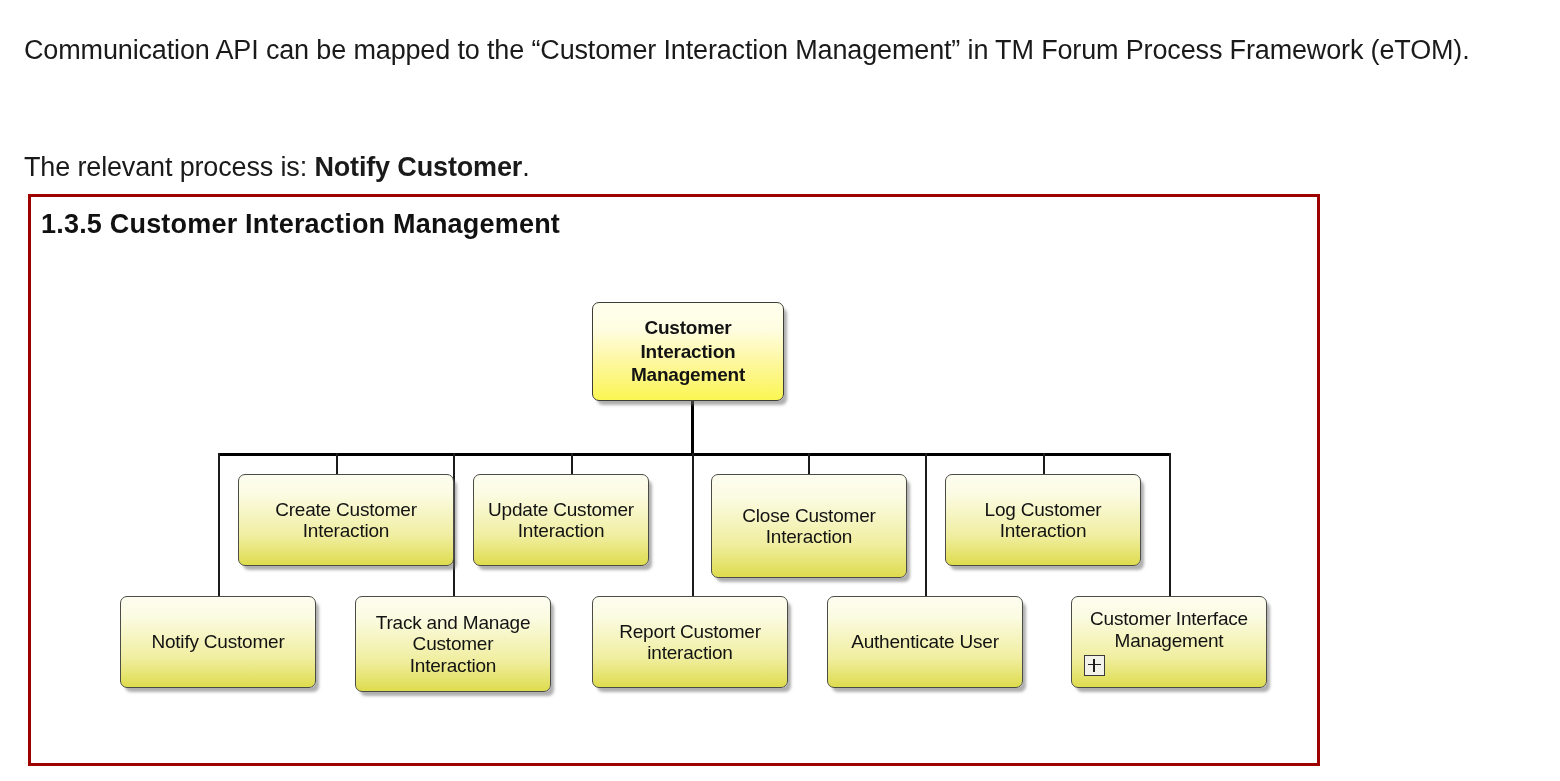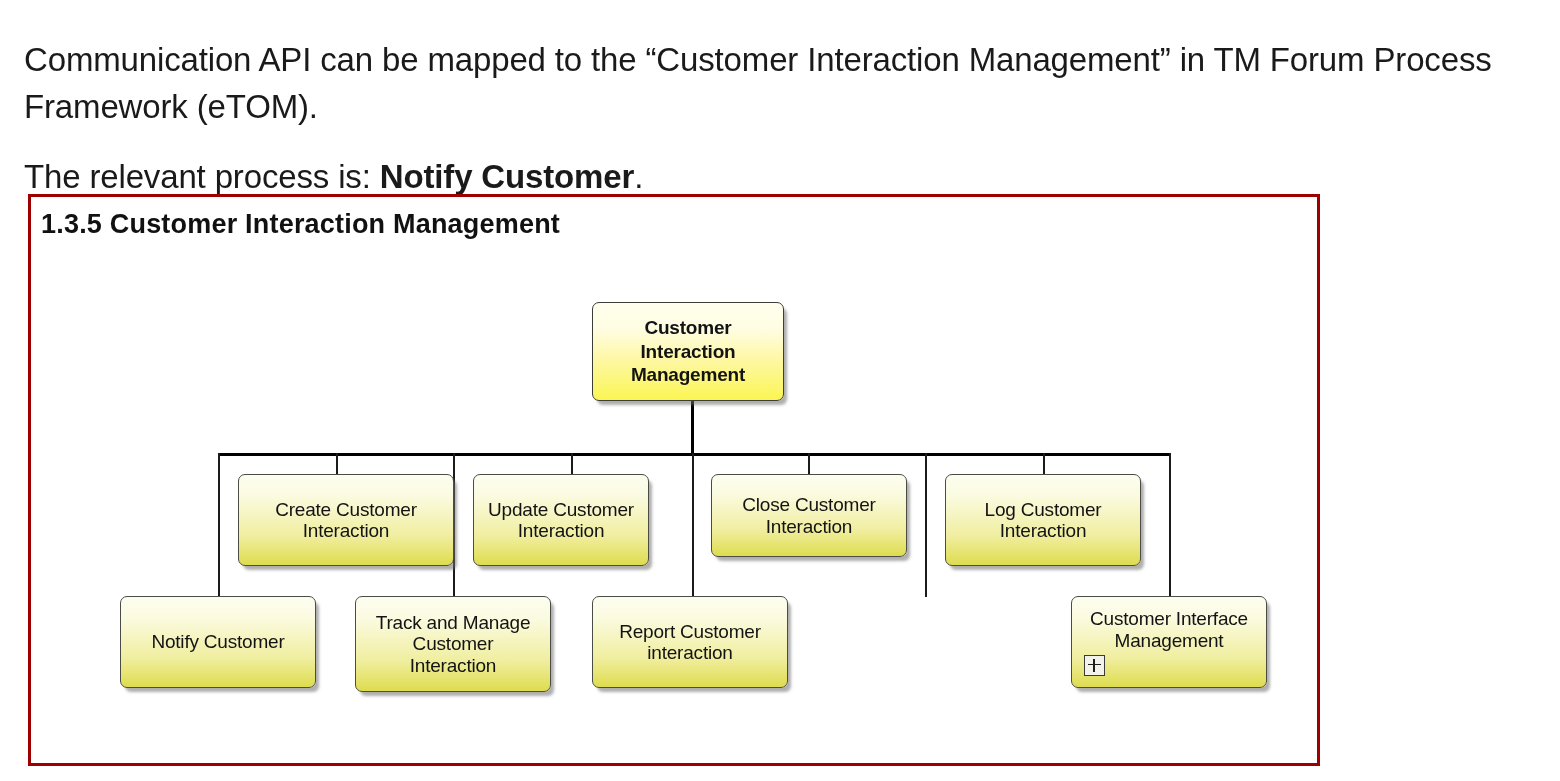--- a/index.html
+++ b/index.html
@@ -14,21 +14,21 @@
     font-family: "Liberation Sans", sans-serif;
     color: #000000;
     overflow: hidden;
   }
 
   
   .prose {
     position: absolute;
     left: 24px;
     width: 1500px;
-    font-size: 33px;
+    font-size: 27px;
     line-height: 1.42;
     color: #1a1a1a;
     letter-spacing: -0.15px;
   }
   #para-intro { top: 4px; }
   #para-process { top: 121px; }
   .bold { font-weight: bold; }
 
   
   #diagram-frame {
@@ -165,21 +165,21 @@
     <div class="node" style="left:207px; top:277px; width:216px; height:92px;">
       <span class="label">Create Customer
 Interaction</span>
     </div>
 
     <div class="node" style="left:442px; top:277px; width:176px; height:92px;">
       <span class="label">Update Customer
 Interaction</span>
     </div>
 
-    <div class="node" style="left:680px; top:277px; width:196px; height:83px;">
+    <div class="node" style="left:680px; top:277px; width:196px; height:104px;">
       <span class="label">Close Customer
 Interaction</span>
     </div>
 
     <div class="node" style="left:914px; top:277px; width:196px; height:92px;">
       <span class="label">Log Customer
 Interaction</span>
     </div>
 
     <div class="node" style="left:89px; top:399px; width:196px; height:92px;">
@@ -190,20 +190,23 @@
       <span class="label">Track and Manage
 Customer
 Interaction</span>
     </div>
 
     <div class="node" style="left:561px; top:399px; width:196px; height:92px;">
       <span class="label">Report Customer
 interaction</span>
     </div>
 
+    <div class="node" style="left:796px; top:399px; width:196px; height:92px;">
+      <span class="label">Authenticate User</span>
+    </div>
 
     <div class="node" style="left:1040px; top:399px; width:196px; height:92px;">
       <div class="node-inner">
         <span class="label">Customer Interface
 Management</span>
         <span class="expand-box"></span>
       </div>
     </div>
 
   </div>

